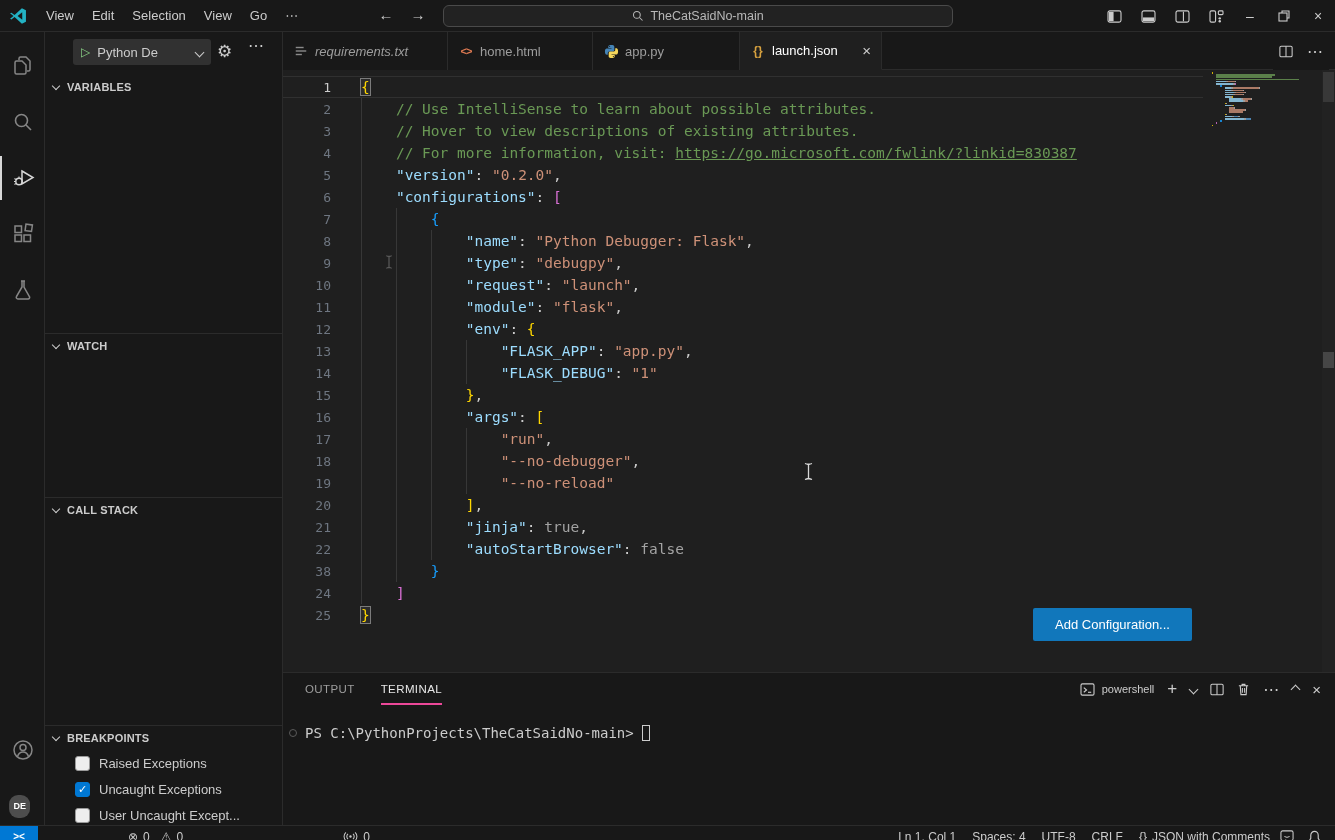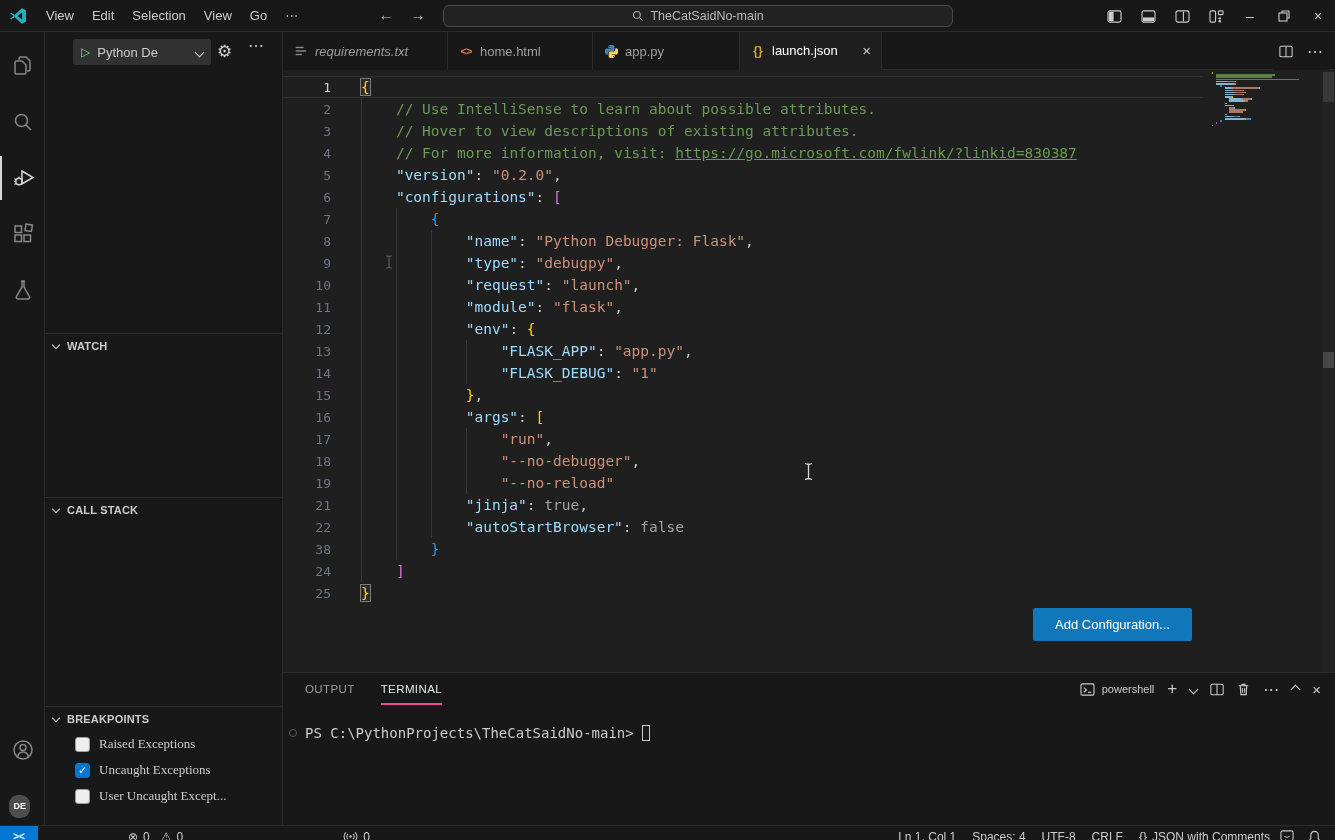--- a/index.html
+++ b/index.html
@@ -51,27 +51,27 @@
   #debug-more { position:absolute; left:203px; top:4px; font-size:16px; color:#cccccc; }
 
   .section { position:absolute; left:0; width:238px; border-top:1px solid #2b2b2b; }
   .section.first { border-top:none; }
   .section-header { height:24px; display:flex; align-items:center; padding-left:6px;
     font-size:11px; font-weight:bold; color:#cccccc; letter-spacing:.2px; }
   .section-header .chev { width:6px; height:6px; margin:0 8px 2px 2px; }
   #sec-variables { top:43px;  height:258px; }
   #sec-watch     { top:301px; height:164px; }
   #sec-callstack { top:465px; height:226px; }
-  #sec-breakpoints { top:674px; height:102px; }
+  #sec-breakpoints { top:693px; height:102px; }
   .bp-row { height:26px; display:flex; align-items:center; padding-left:30px; }
   .bp-check { width:15px; height:15px; border-radius:3px; background:#eeeeee;
     border:1px solid #9a9a9a; margin-right:9px; display:flex; align-items:center;
     justify-content:center; font-size:11px; color:#ffffff; }
   .bp-check.checked { background:#0078d4; border-color:#0078d4; }
-  .bp-label { font-size:13px; color:#cccccc;font-family:Liberation Serif, serif; }
+  .bp-label { font-size:13px; color:#cccccc; }
 
   
   #editor-region { position:absolute; left:283px; top:32px; width:1052px; height:640px;
     background:#1f1f1f; }
   #tabbar { position:absolute; left:0; top:0; width:1052px; height:38px; background:#181818;
     display:flex; border-bottom:1px solid #2b2b2b; }
   .tab { height:38px; display:flex; align-items:center; padding:0 10px;
     border-right:1px solid #2b2b2b; background:#181818; color:#9d9d9d; font-size:13px; }
   .tab.active { background:#1f1f1f; color:#ffffff; border-bottom:1px solid #1f1f1f; }
   .tab-icon { margin-right:6px; display:inline-flex; width:16px; justify-content:center; }
@@ -253,20 +253,26 @@
   <div id="debug-toolbar">
     <div id="run-config">
       <span id="run-play">▷</span>
       <span id="run-config-label">Python De</span>
       <span class="chev"></span>
     </div>
     <span id="debug-gear">⚙</span>
     <span id="debug-more">⋯</span>
   </div>
 
+  <div class="section first" id="sec-variables">
+    <div class="section-header">
+      <span class="chev"></span>
+      <span>VARIABLES</span>
+    </div>
+  </div>
   <div class="section" id="sec-watch">
     <div class="section-header">
       <span class="chev"></span>
       <span>WATCH</span>
     </div>
   </div>
   <div class="section" id="sec-callstack">
     <div class="section-header">
       <span class="chev"></span>
       <span>CALL STACK</span>
@@ -354,20 +360,21 @@
       <div class="code-line"><span class="ln">10</span><span class="lc"><span class="ig"></span><span class="ig"></span><span class="ig"></span><span class="tk-key">"request"</span><span class="tk-pun">: </span><span class="tk-str">"launch"</span><span class="tk-pun">,</span></span></div>
       <div class="code-line"><span class="ln">11</span><span class="lc"><span class="ig"></span><span class="ig"></span><span class="ig"></span><span class="tk-key">"module"</span><span class="tk-pun">: </span><span class="tk-str">"flask"</span><span class="tk-pun">,</span></span></div>
       <div class="code-line"><span class="ln">12</span><span class="lc"><span class="ig"></span><span class="ig"></span><span class="ig"></span><span class="tk-key">"env"</span><span class="tk-pun">: </span><span class="tk-b1">{</span></span></div>
       <div class="code-line"><span class="ln">13</span><span class="lc"><span class="ig"></span><span class="ig"></span><span class="ig"></span><span class="ig"></span><span class="tk-key">"FLASK_APP"</span><span class="tk-pun">: </span><span class="tk-str">"app.py"</span><span class="tk-pun">,</span></span></div>
       <div class="code-line"><span class="ln">14</span><span class="lc"><span class="ig"></span><span class="ig"></span><span class="ig"></span><span class="ig"></span><span class="tk-key">"FLASK_DEBUG"</span><span class="tk-pun">: </span><span class="tk-str">"1"</span></span></div>
       <div class="code-line"><span class="ln">15</span><span class="lc"><span class="ig"></span><span class="ig"></span><span class="ig"></span><span class="tk-b1">}</span><span class="tk-pun">,</span></span></div>
       <div class="code-line"><span class="ln">16</span><span class="lc"><span class="ig"></span><span class="ig"></span><span class="ig"></span><span class="tk-key">"args"</span><span class="tk-pun">: </span><span class="tk-b1">[</span></span></div>
       <div class="code-line"><span class="ln">17</span><span class="lc"><span class="ig"></span><span class="ig"></span><span class="ig"></span><span class="ig"></span><span class="tk-str">"run"</span><span class="tk-pun">,</span></span></div>
       <div class="code-line"><span class="ln">18</span><span class="lc"><span class="ig"></span><span class="ig"></span><span class="ig"></span><span class="ig"></span><span class="tk-str">"--no-debugger"</span><span class="tk-pun">,</span></span></div>
       <div class="code-line"><span class="ln">19</span><span class="lc"><span class="ig"></span><span class="ig"></span><span class="ig"></span><span class="ig"></span><span class="tk-str">"--no-reload"</span></span></div>
+      <div class="code-line"><span class="ln">20</span><span class="lc"><span class="ig"></span><span class="ig"></span><span class="ig"></span><span class="tk-b1">]</span><span class="tk-pun">,</span></span></div>
       <div class="code-line"><span class="ln">21</span><span class="lc"><span class="ig"></span><span class="ig"></span><span class="ig"></span><span class="tk-key">"jinja"</span><span class="tk-pun">: </span><span class="tk-kw">true</span><span class="tk-pun">,</span></span></div>
       <div class="code-line"><span class="ln">22</span><span class="lc"><span class="ig"></span><span class="ig"></span><span class="ig"></span><span class="tk-key">"autoStartBrowser"</span><span class="tk-pun">: </span><span class="tk-kw">false</span></span></div>
       <div class="code-line"><span class="ln">38</span><span class="lc"><span class="ig"></span><span class="ig"></span><span class="tk-b3">}</span></span></div>
       <div class="code-line"><span class="ln">24</span><span class="lc"><span class="ig"></span><span class="tk-b2">]</span></span></div>
       <div class="code-line"><span class="ln">25</span><span class="lc"><span class="tk-b1 match">}</span></span></div>
     </div>
 
   <div id="minimap">
       <div class="mm-line" style="padding-left: 0px;"><span class="mm-tk" style="width: 1.06px; background: rgb(255, 215, 0);"></span></div>
       <div class="mm-line" style="padding-left: 4.24px;"><span class="mm-tk" style="width: 58.3px; background: rgb(106, 153, 85);"></span></div>

